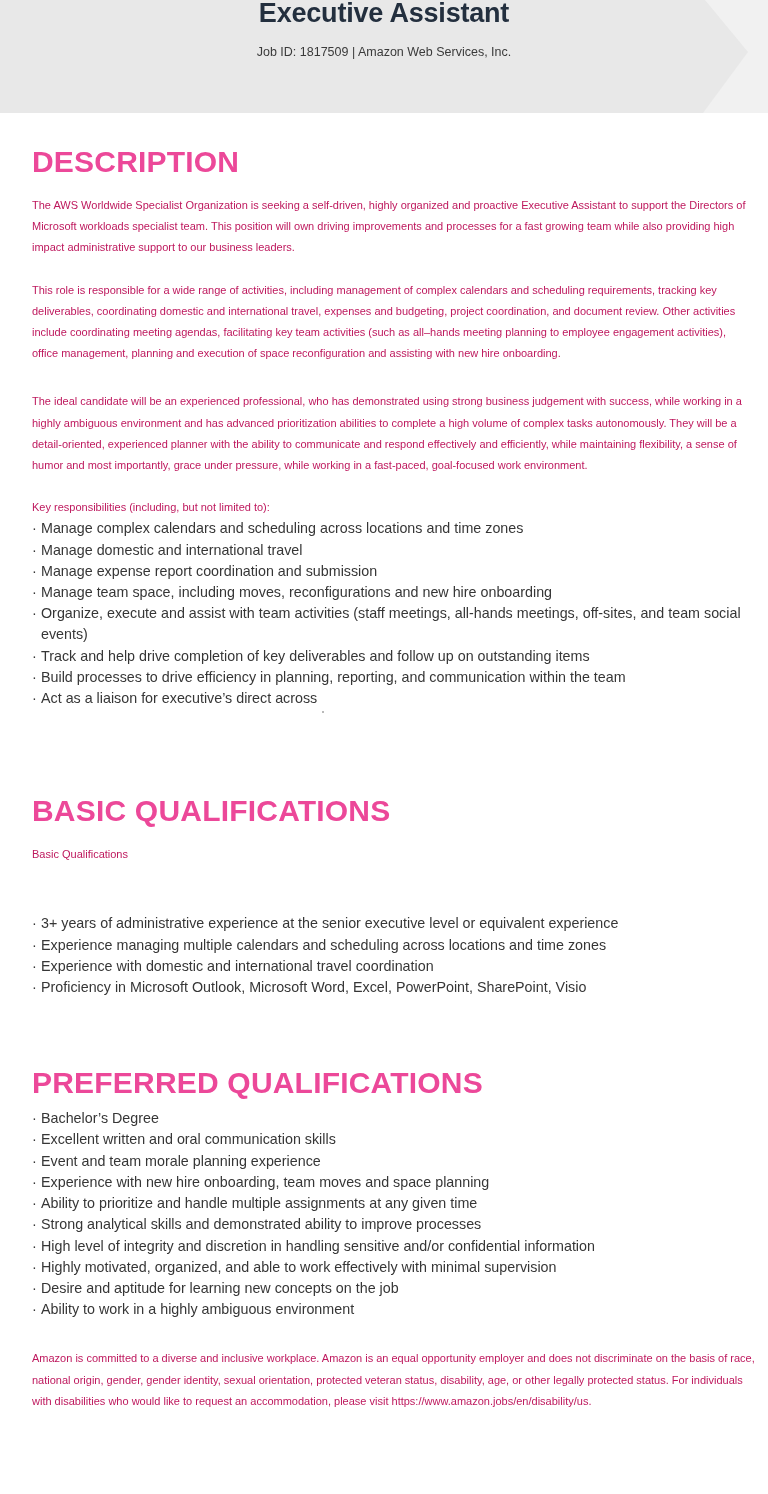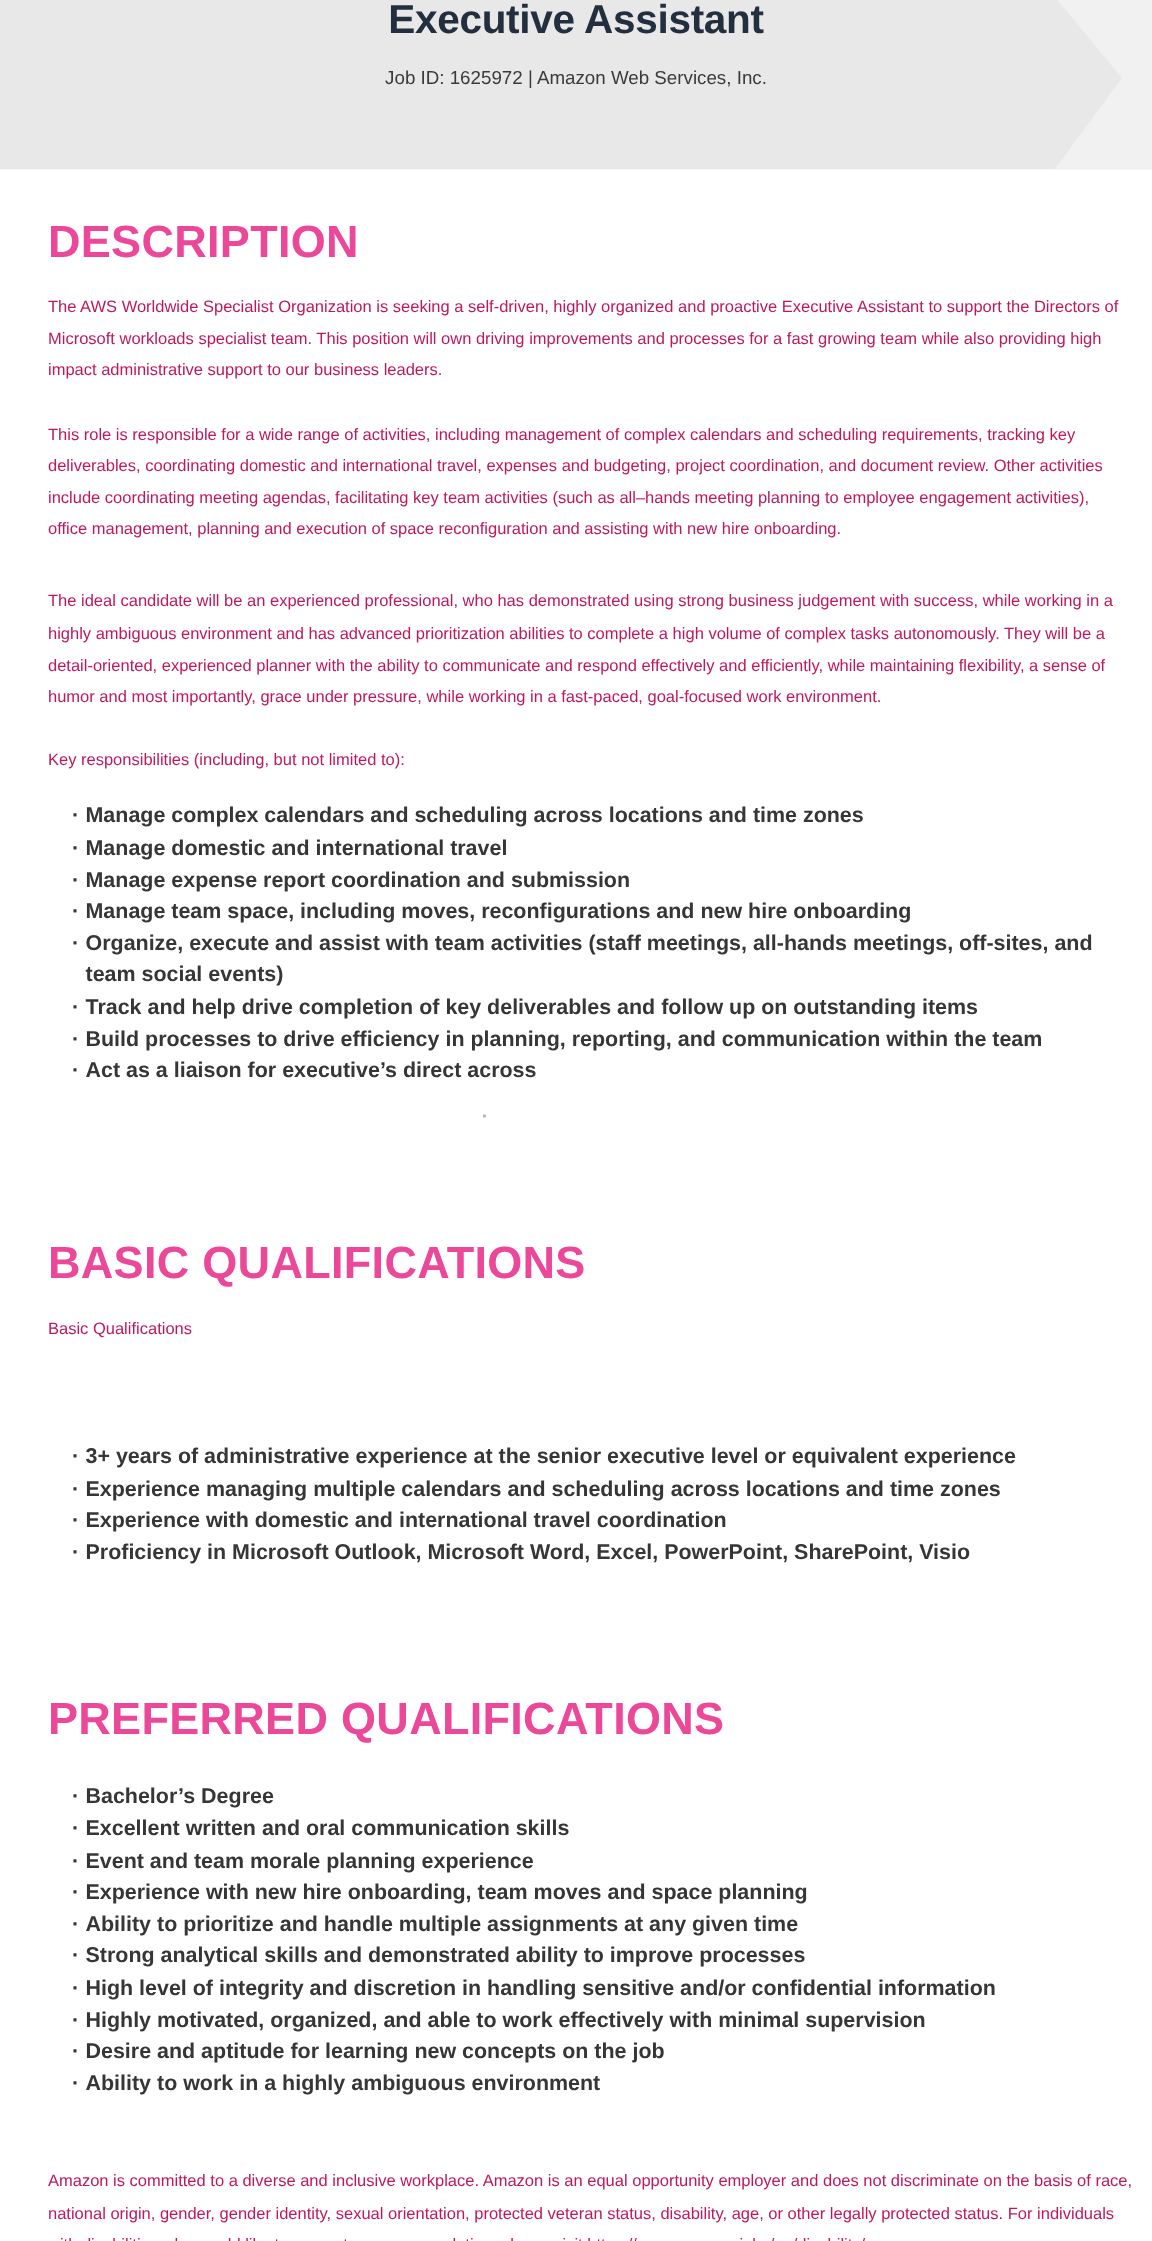--- a/index.html
+++ b/index.html
@@ -76,23 +76,22 @@
 
   .para {
     margin: 0;
     font-size: 11px;
     line-height: 21.2px;
     color: #be185d;
   }
 
   .bullet-list {
     list-style: none;
-    margin: 16px;
+    margin: 0;
     padding: 0;
-    font-weight: bold;
   }
   .bullet-list li {
     font-size: 14.3px;
     line-height: 21.2px;
     color: #363636;
     text-indent: 0;
     padding-left: 9px;
     position: relative;
   }
   .bullet-list li::before {
@@ -121,21 +120,21 @@
     background: #b9b9b9;
   }
 </style>
 </head>
 <body>
 
 <div class="job-header">
   <div class="job-header-band"></div>
   <div class="job-header-inner">
     <h1 class="job-title">Executive Assistant</h1>
-    <p class="job-meta">Job ID: 1625972 | Amazon Web Services, Inc.</p>
+    <p class="job-meta">Job ID: 1817509 | Amazon Web Services, Inc.</p>
   </div>
 </div>
 
 <div class="job-body">
   <div class="content-col">
 
     <div class="sp-desc-head"></div>
 
     <section class="section">
       <h2 class="section-heading">DESCRIPTION</h2>

